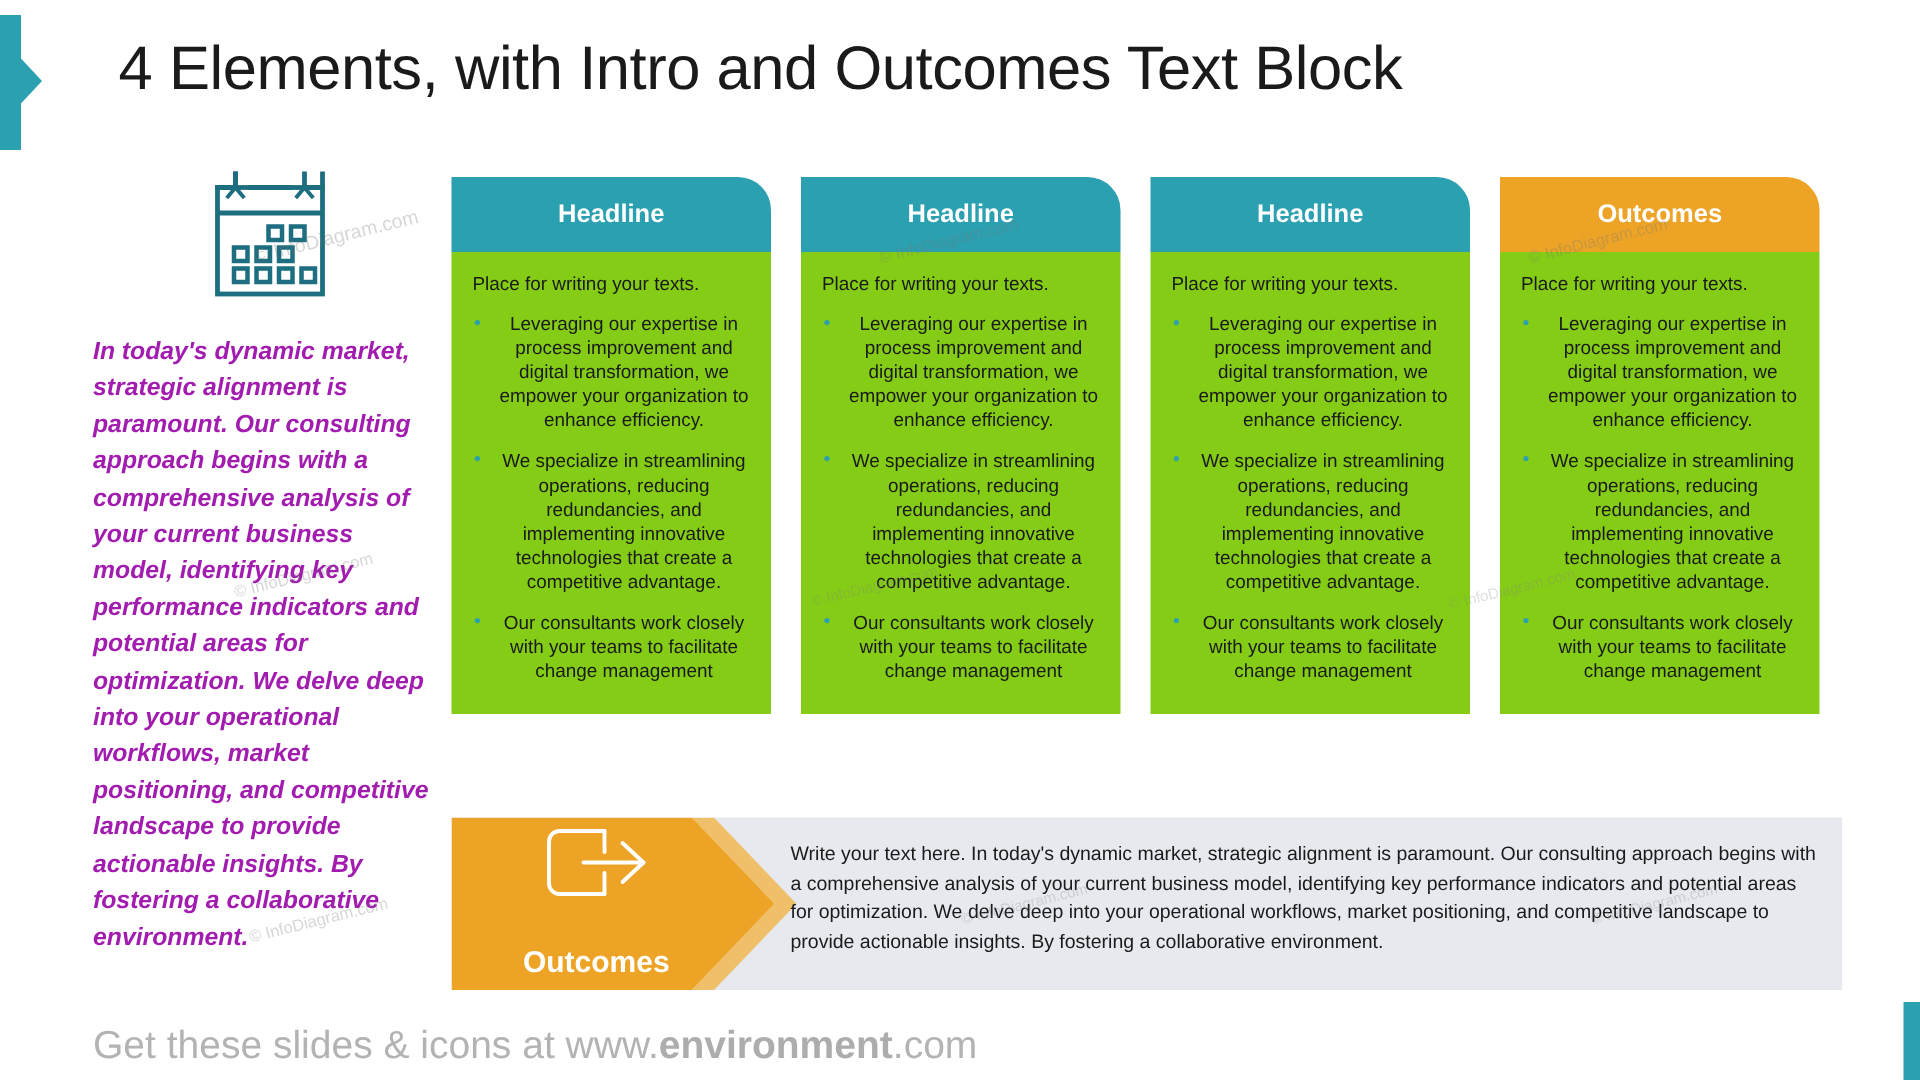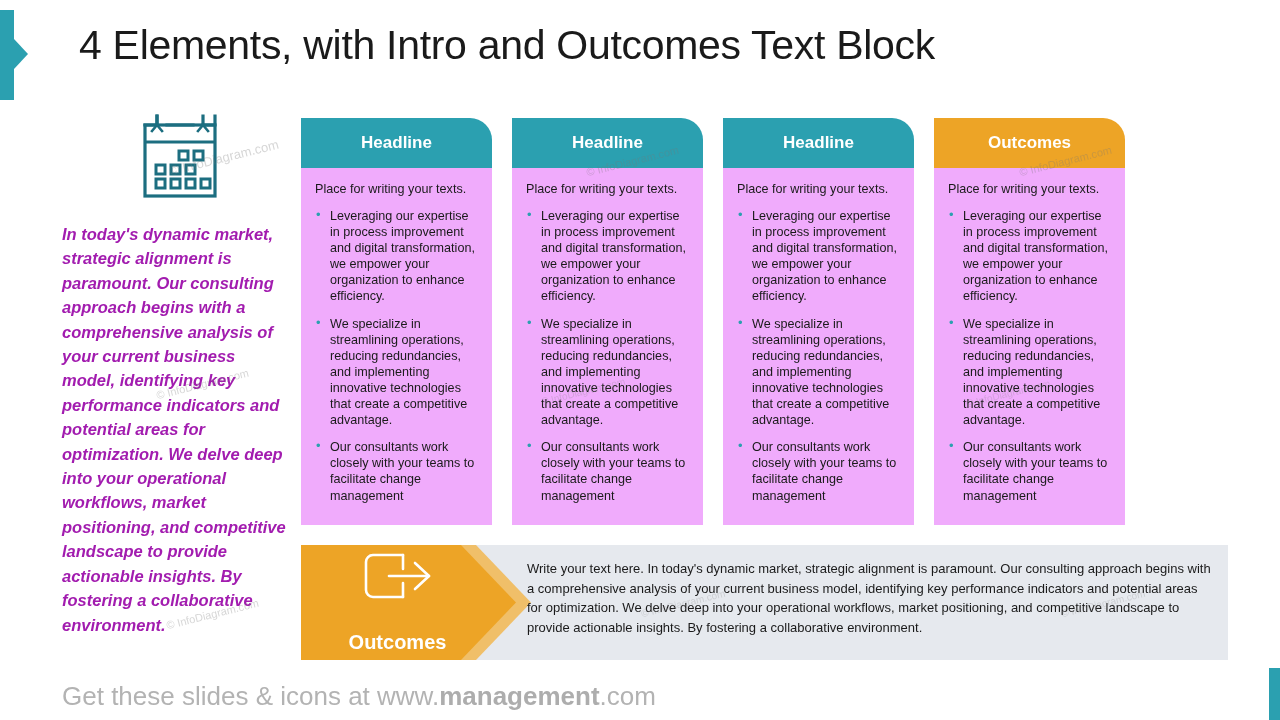--- a/index.html
+++ b/index.html
@@ -82,53 +82,54 @@
   
   #cards-row {
     position: absolute;
     left: 301px;
     top: 118px;
     width: 927px;
     display: flex;
     gap: 20px;
   }
   .card {
-    width: 191px;
+    width: 213px;
     display: flex;
     flex-direction: column;
   }
   .card-header {
     height: 50px;
     border-top-right-radius: 22px;
     display: flex;
     align-items: center;
     justify-content: center;
     color: #ffffff;
     font-size: 17px;
     font-weight: bold;
   }
   .card-header.teal { background: #2ba0b0; }
   .card-header.orange { background: #eda426; }
   .card-body {
-    background: #f0abfc;
+    background: #84cc16;
     flex: 1;
     height: 342px;
     padding: 13px 12px 10px 12px;
     box-sizing: border-box;
   }
   .card-lead {
     font-size: 12.6px;
     color: #1a1a1a;
     line-height: 16px;
     margin: 0 0 11px 2px;
   }
   .bullets {
     list-style: none;
     margin: 0;
     padding: 0;
+    text-align: center;
   }
   .bullets li {
     position: relative;
     padding-left: 17px;
     font-size: 12.6px;
     line-height: 16.1px;
     color: #1a1a1a;
     margin-bottom: 11px;
   }
   .bullets li:before {
@@ -316,21 +317,21 @@
         <line x1="26" y1="24" x2="66" y2="24" stroke-linecap="round"></line>
         <path d="M52 11 L66 24 L52 37" stroke-linecap="round" stroke-linejoin="round"></path>
       </svg>
     </div>
     <div id="outcomes-label">Outcomes</div>
   </div>
   <div id="outcomes-text">Write your text here. In today's dynamic market, strategic alignment is paramount. Our consulting approach begins with a comprehensive analysis of your current business model, identifying key performance indicators and potential areas for optimization. We delve deep into your operational workflows, market positioning, and competitive landscape to provide actionable insights. By fostering a collaborative environment.</div>
 </div>
 
 <div id="footer">
-  <span>Get these slides &amp; icons at www.</span><span class="brand">management</span><span>.com</span>
+  <span>Get these slides &amp; icons at www.</span><span class="brand">environment</span><span>.com</span>
 </div>
 
 <div class="wm" style="left:168px; top:150px;">© InfoDiagram.com</div>
 <div class="wm small" style="left:155px; top:378px;">© InfoDiagram.com</div>
 <div class="wm small" style="left:165px; top:608px;">© InfoDiagram.com</div>
 <div class="wm small" style="left:585px; top:155px;">© InfoDiagram.com</div>
 <div class="wm tiny" style="left:540px; top:386px;">© InfoDiagram.com</div>
 <div class="wm small" style="left:1018px;top:155px;">© InfoDiagram.com</div>
 <div class="wm tiny" style="left:965px; top:388px;">© InfoDiagram.com</div>
 <div class="wm tiny" style="left:640px; top:598px;">© InfoDiagram.com</div>

